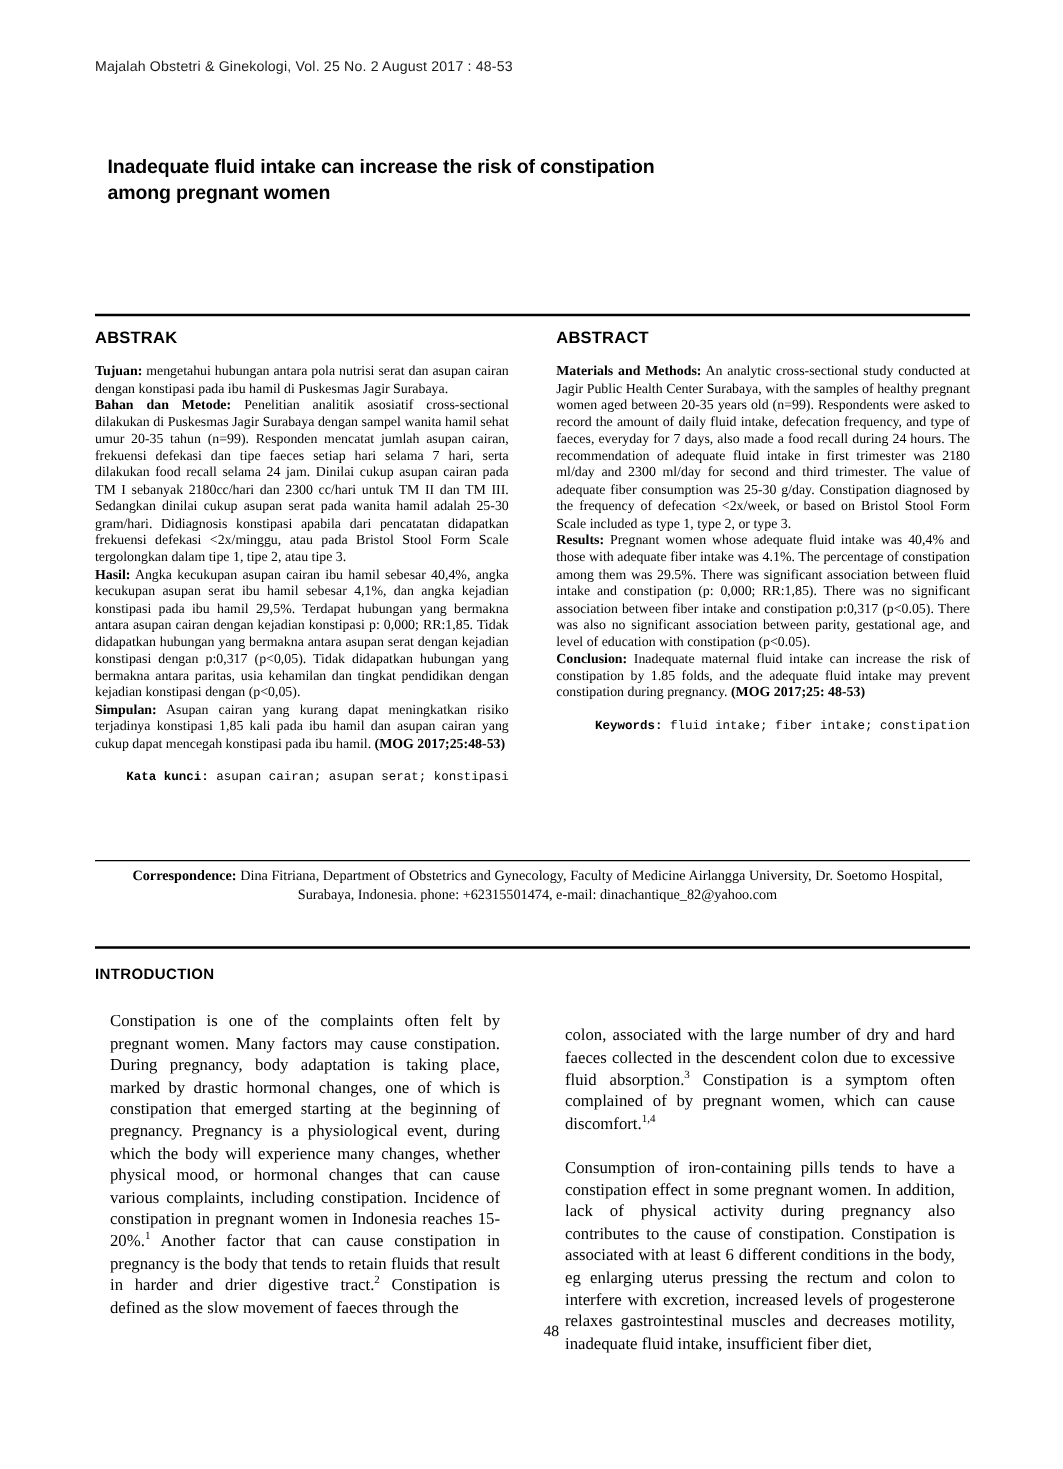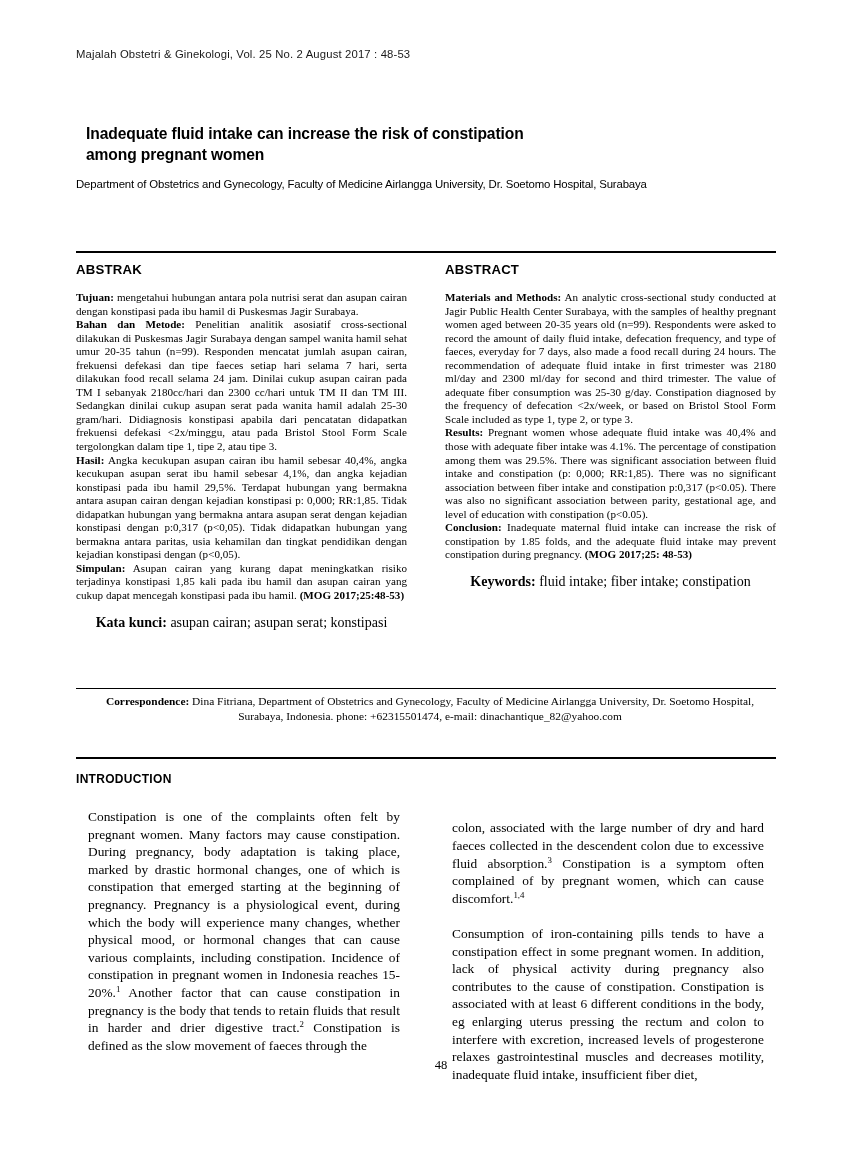--- a/index.html
+++ b/index.html
@@ -111,24 +111,24 @@
   .abs-body {
     font-family: "Liberation Serif", serif;
     font-size: 11.1px;
     line-height: 13.55px;
     text-align: justify;
     margin: 0;
   }
   .abs-body p { margin: 0; }
   .lbl { font-weight: bold; }
   .kw {
-    font-family: Liberation Serif, serif;
-    font-size: 14px;
+    font-family: Liberation Mono, monospace;
+    font-size: 10px;
     line-height: 13.55px;
-    text-align: center;
+    text-align: right;
     margin: 13px 0 0 0;
   }
   .mog { font-weight: bold; }
 
   
   .correspondence {
     position: absolute;
     left: 90px;
     top: 694px;
     width: 680px;
@@ -186,21 +186,20 @@
 </style>
 </head>
 <body>
 
 <div class="page">
 
   <div class="running-head">Majalah Obstetri &amp; Ginekologi, Vol. 25 No. 2 August 2017 : 48-53</div>
 
   <div class="title-block">
     <h1 class="article-title"><span>Inadequate fluid intake can increase the risk of constipation</span><span class="l2">among pregnant women</span></h1>
-    <p class="affiliation">Department of Obstetrics and Gynecology, Faculty of Medicine Airlangga University, Dr. Soetomo Hospital, Surabaya</p>
   </div>
 
   <div class="rule-thick" id="rule-top"></div>
 
   <div class="abstract-area">
 
     <div class="abs-col">
       <h2 class="sec-head">ABSTRAK</h2>
       <div class="abs-body">
         <p><span class="lbl">Tujuan:</span><span> mengetahui hubungan antara pola nutrisi serat dan asupan cairan dengan konstipasi pada ibu hamil di Puskesmas Jagir Surabaya.</span></p>

